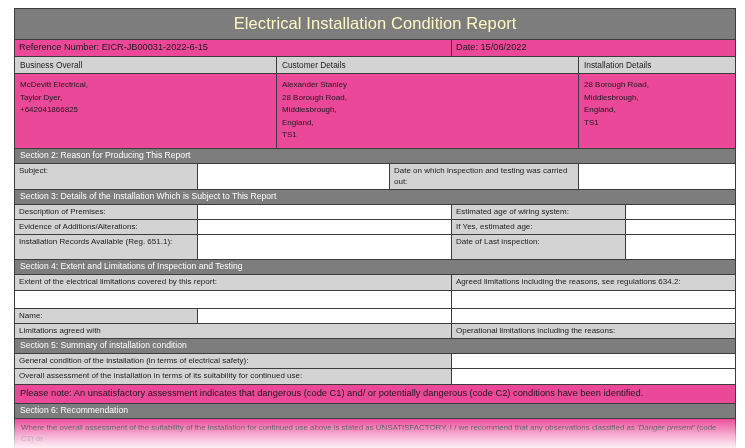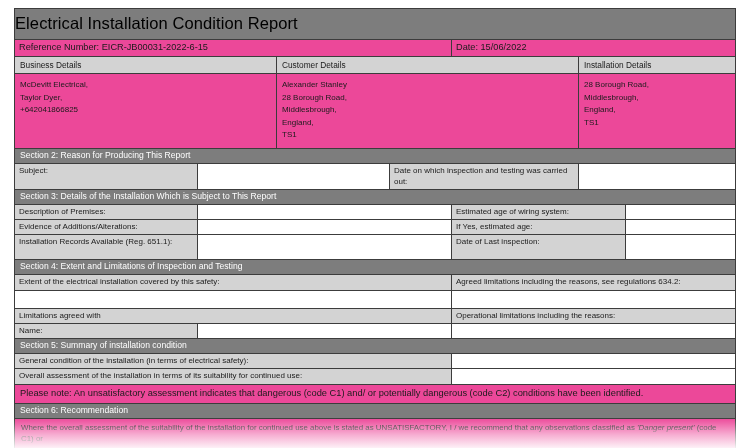--- a/index.html
+++ b/index.html
@@ -31,22 +31,22 @@
   table.doc td {
     border: 1px solid #3c3c3c;
     padding: 2px 4px;
     vertical-align: top;
     line-height: 1.28;
     background: #ec4899;
   }
   
   .title-bar {
     background: #7d7d7d !important;
-    color: #000000;
-    text-align: left;
+    color: #fef9c3;
+    text-align: center;
     font-size: 16.5px;
     font-weight: 400;
     padding: 4px 0 5px 0 !important;
     letter-spacing: 0.1px;
   }
   
   .sec-bar {
     background: #7d7d7d !important;
     color: #ffffff;
     font-size: 8.6px;
@@ -116,21 +116,21 @@
         <tr>
       <td class="title-bar" colspan="7">Electrical Installation Condition Report</td>
     </tr>
 
     <tr class="ref-row">
       <td colspan="4">Reference Number: EICR-JB00031-2022-6-15</td>
       <td colspan="3">Date: 15/06/2022</td>
     </tr>
 
     <tr>
-      <td class="colhdr" colspan="2">Business Details</td>
+      <td class="colhdr" colspan="2">Business Overall</td>
       <td class="colhdr" colspan="3">Customer Details</td>
       <td class="colhdr" colspan="2">Installation Details</td>
     </tr>
     <tr>
       <td class="addr" colspan="2">
         <div>McDevitt Electrical,</div>
         <div>Taylor Dyer,</div>
         <div>+642041866825</div>
       </td>
       <td class="addr" colspan="3">
@@ -177,36 +177,36 @@
       <td class="lbl" style="height:20px">Installation Records Available (Reg. 651.1):</td>
       <td class="blank" colspan="3"></td>
       <td class="lbl" colspan="2">Date of Last inspection:</td>
       <td class="blank"></td>
     </tr>
 
     <tr>
       <td class="sec-bar" colspan="7">Section 4: Extent and Limitations of Inspection and Testing</td>
     </tr>
     <tr>
-      <td class="lbl" colspan="4">Extent of the electrical installation covered by this safety:</td>
+      <td class="lbl" colspan="4">Extent of the electrical limitations covered by this report:</td>
       <td class="lbl" colspan="3">Agreed limitations including the reasons, see regulations 634.2:</td>
     </tr>
     <tr class="tall2">
       <td class="blank" colspan="4"></td>
       <td class="blank" colspan="3"></td>
     </tr>
     <tr>
+      <td class="lbl">Name:</td>
+      <td class="blank" colspan="3"></td>
+      <td class="blank" colspan="3"></td>
+    </tr>
+    <tr>
       <td class="lbl" colspan="4">Limitations agreed with</td>
       <td class="lbl" colspan="3">Operational limitations including the reasons:</td>
     </tr>
-    <tr>
-      <td class="lbl">Name:</td>
-      <td class="blank" colspan="3"></td>
-      <td class="blank" colspan="3"></td>
-    </tr>
 
     <tr>
       <td class="sec-bar" colspan="7">Section 5: Summary of installation condition</td>
     </tr>
     <tr>
       <td class="lbl" colspan="4">General condition of the installation (in terms of electrical safety):</td>
       <td class="blank" colspan="3"></td>
     </tr>
     <tr>
       <td class="lbl" colspan="4">Overall assessment of the installation in terms of its suitability for continued use:</td>

